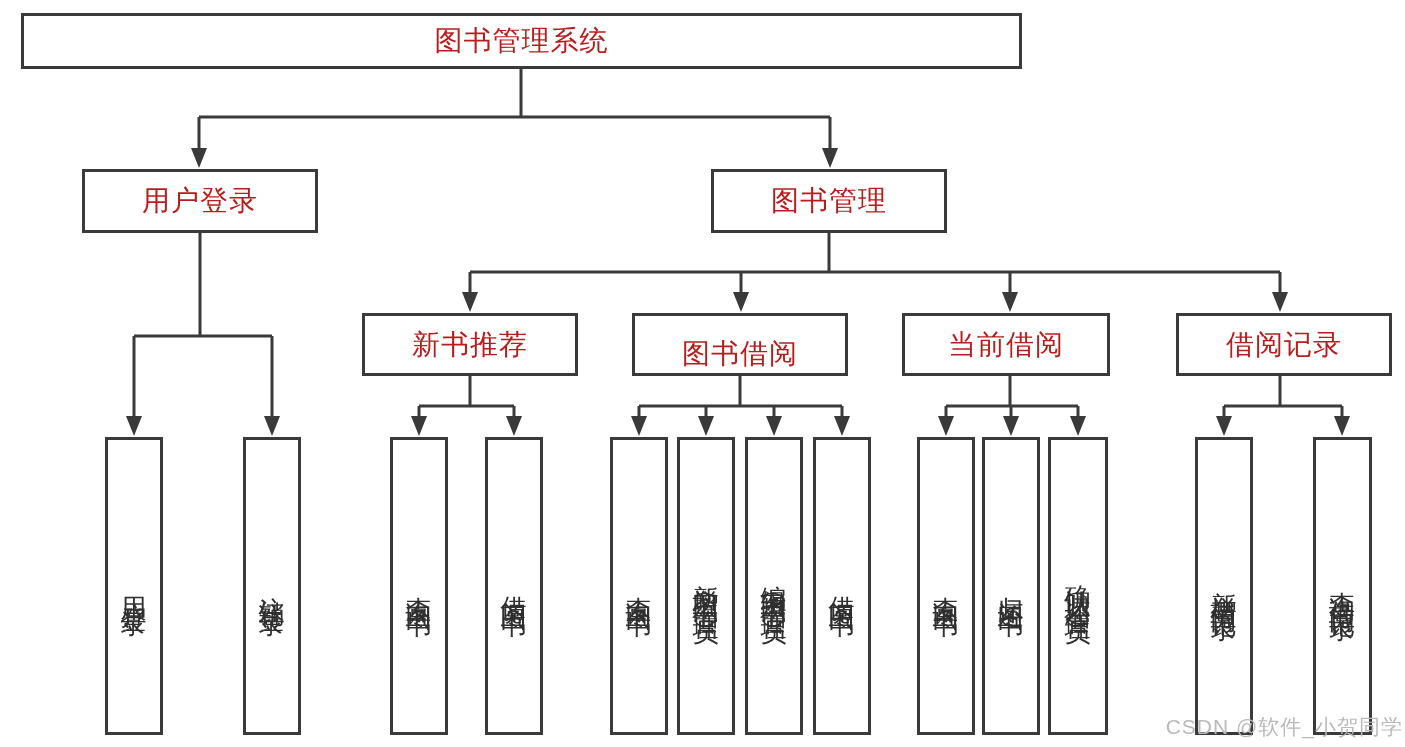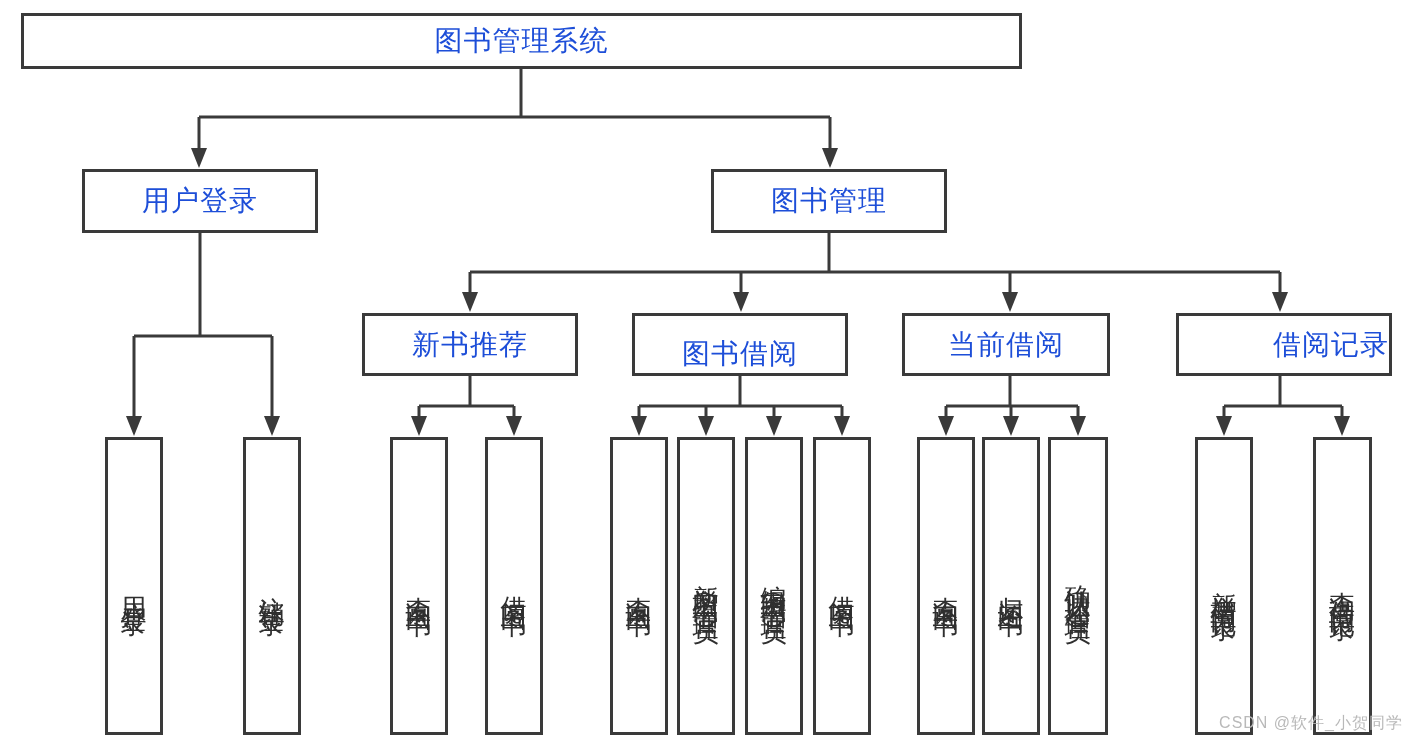--- a/index.html
+++ b/index.html
@@ -22,38 +22,38 @@
   .box {
     position: absolute;
     border: 3px solid #3a3a3a;
     background: #ffffff;
     display: flex;
     align-items: center;
     justify-content: center;
   }
   .hlabel {
     font-size: 28px;
-    color: #1d4ed8;
+    color: #b91c1c;
     letter-spacing: 1px;
     white-space: nowrap;
   }
   .leaf { top: 437px; height: 298px; }
   .vlabel {
     writing-mode: vertical-rl;
     text-orientation: mixed;
     font-size: 26px;
     letter-spacing: 5px;
     line-height: 1;
     color: #2f2f2f;
   }
   .watermark {
     position: absolute;
     top: 713px;
     right: 2px;
-    font-size: 16px;
+    font-size: 21px;
     letter-spacing: 1px;
     color: #b9b9b9;
     z-index: 5;
     white-space: nowrap;
   }
 </style>
 </head>
 <body>
 
 <div class="canvas">
@@ -114,21 +114,21 @@
 
   <div class="box" style="left:711px; top:169px; width:236px; height:64px;">
     <span class="hlabel">图书管理</span>
   </div>
   <div class="box" style="left:632px; top:313px; width:216px; height:63px;align-items:flex-end;">
     <span class="hlabel">图书借阅</span>
   </div>
   <div class="box" style="left:902px; top:313px; width:208px; height:63px;font-family:Liberation Mono, monospace;">
     <span class="hlabel">当前借阅</span>
   </div>
-  <div class="box" style="left:1176px; top:313px; width:216px; height:63px;justify-content:flex-end;">
+  <div class="box" style="left:1176px; top:313px; width:216px; height:63px;">
     <span class="hlabel">借阅记录</span>
   </div>
 
   <div class="box leaf" style="left:105px; width:58px;">
     <span class="vlabel">用户登录</span>
   </div>
   <div class="box leaf" style="left:243px; width:58px;">
     <span class="vlabel">注销登录</span>
   </div>
 

